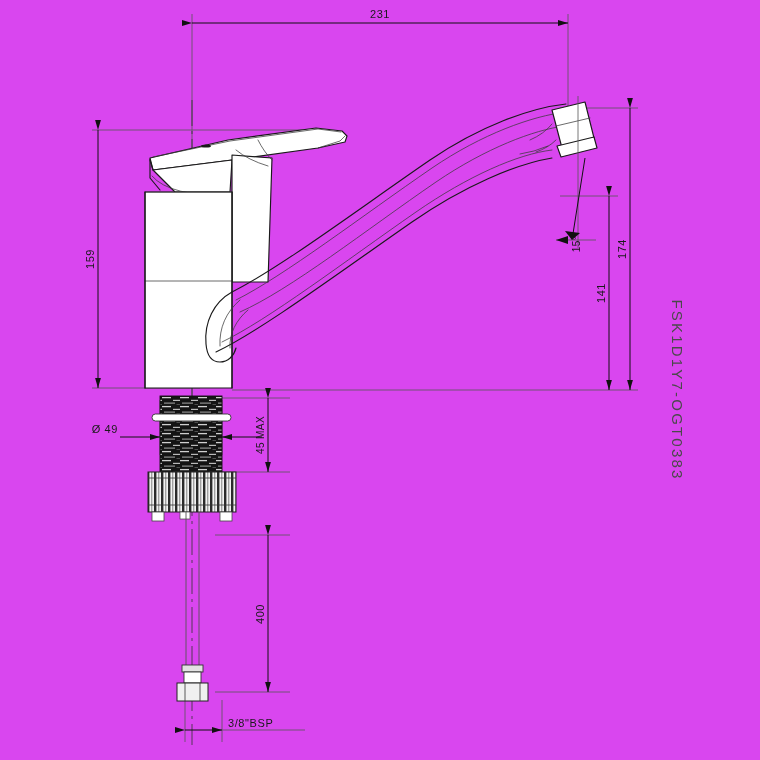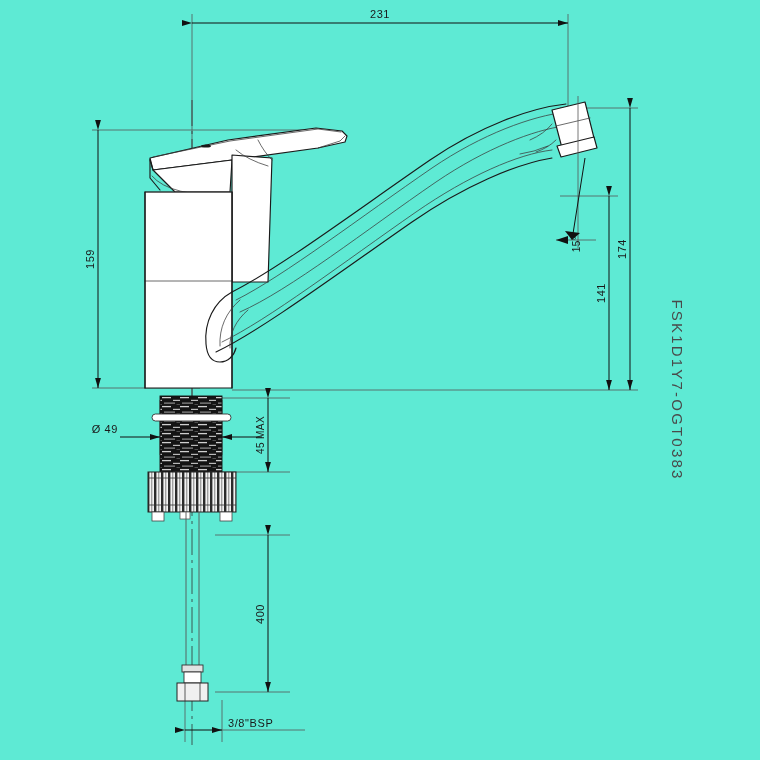--- a/index.html
+++ b/index.html
@@ -7,21 +7,21 @@
     padding: 0;
     background: #ffffff;
   }
   body {
     font-family: "Liberation Sans", sans-serif;
   }
   #drawing-root {
     position: relative;
     width: 760px;
     height: 760px;
-    background: #5eead4;
+    background: #d946ef;
     overflow: hidden;
   }
   #drawing-svg {
     position: absolute;
     top: 0;
     left: 0;
     width: 760px;
     height: 760px;
     display: block;
   }

